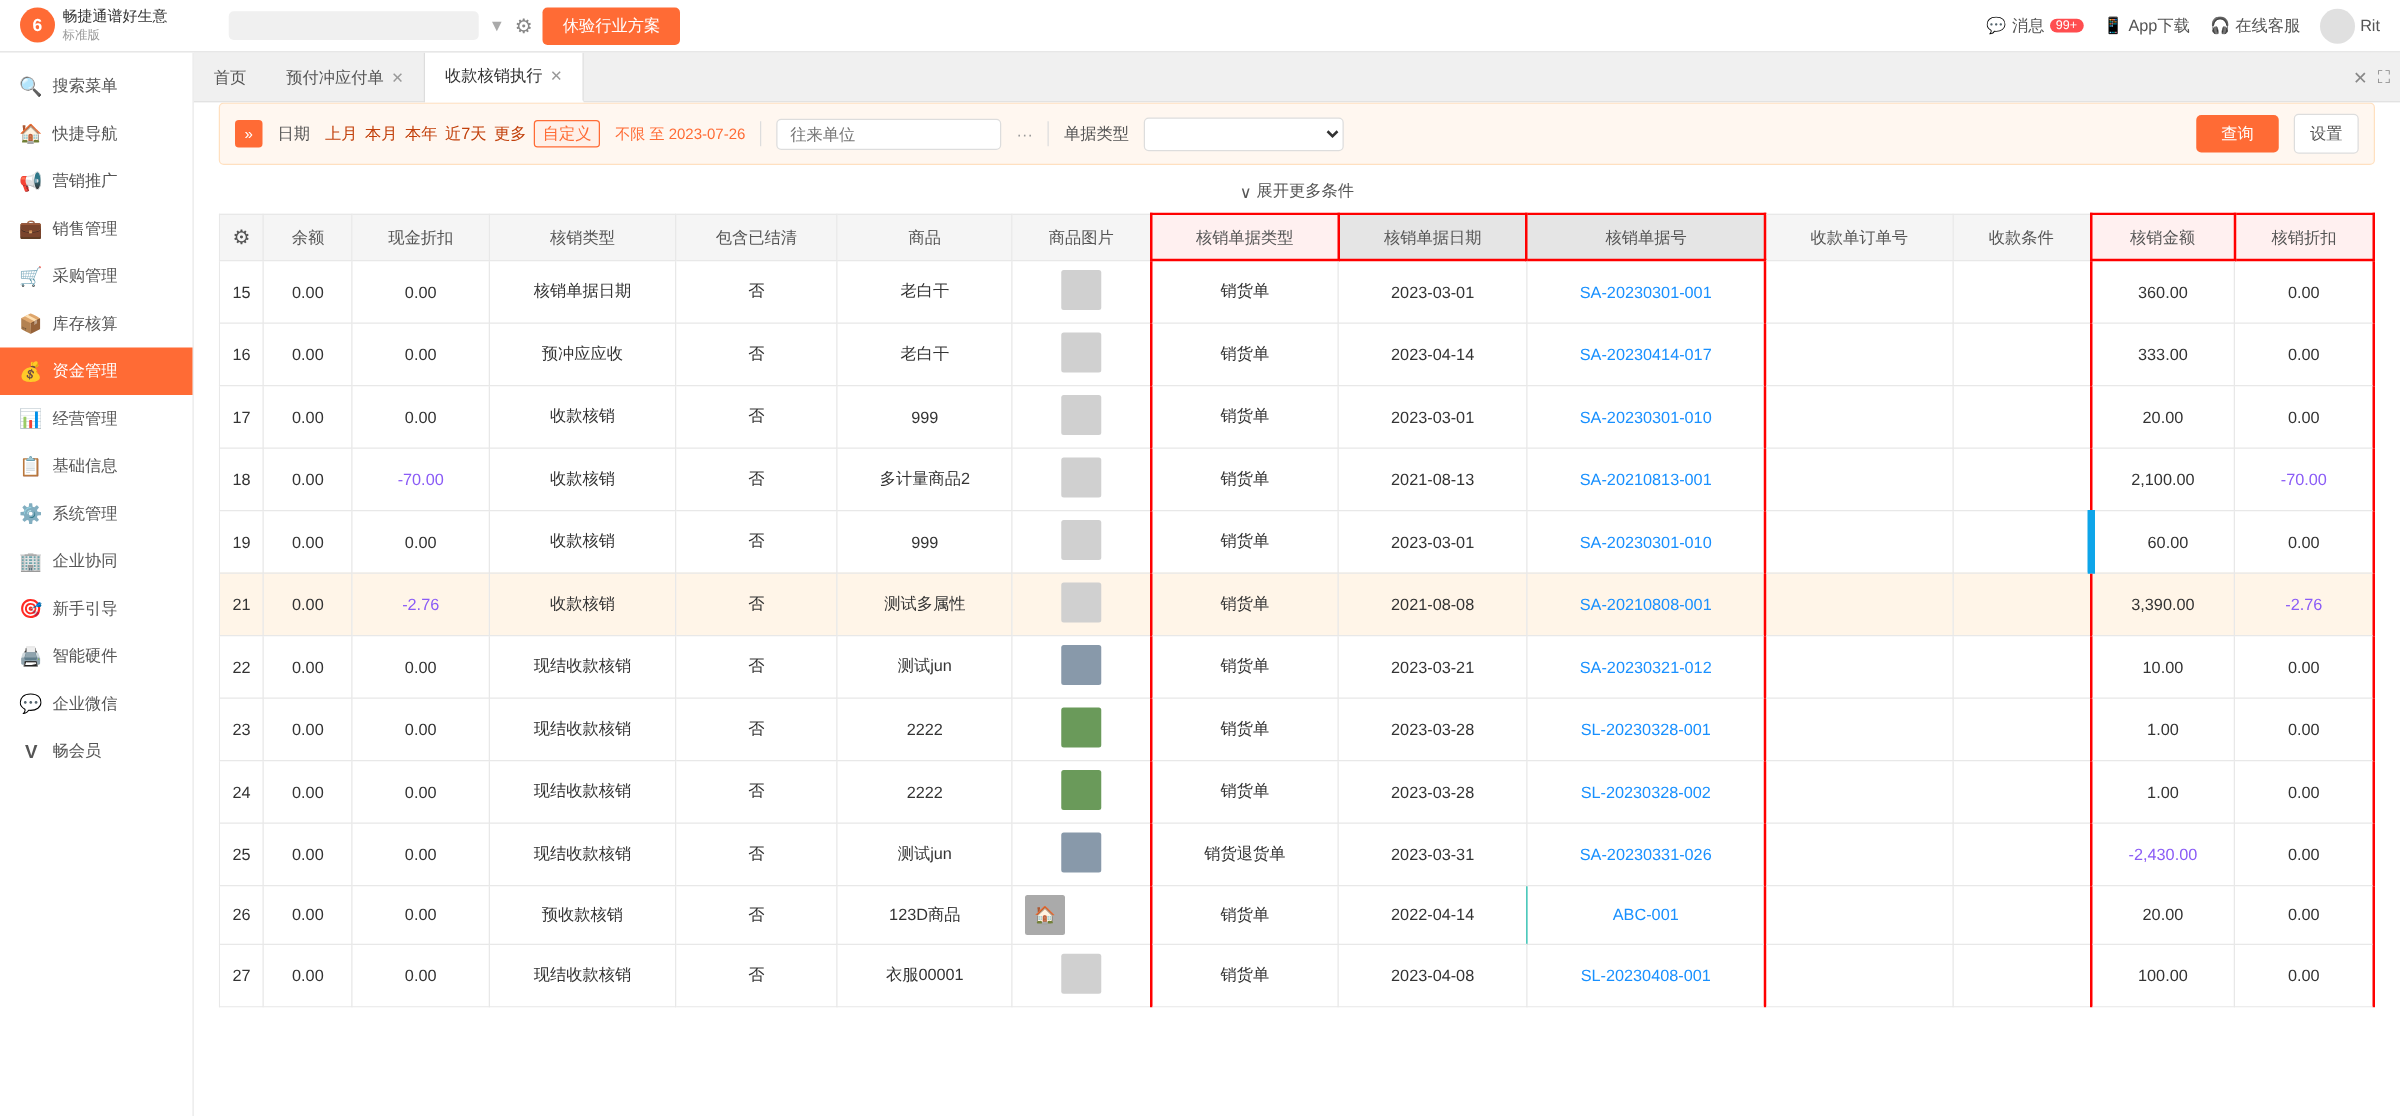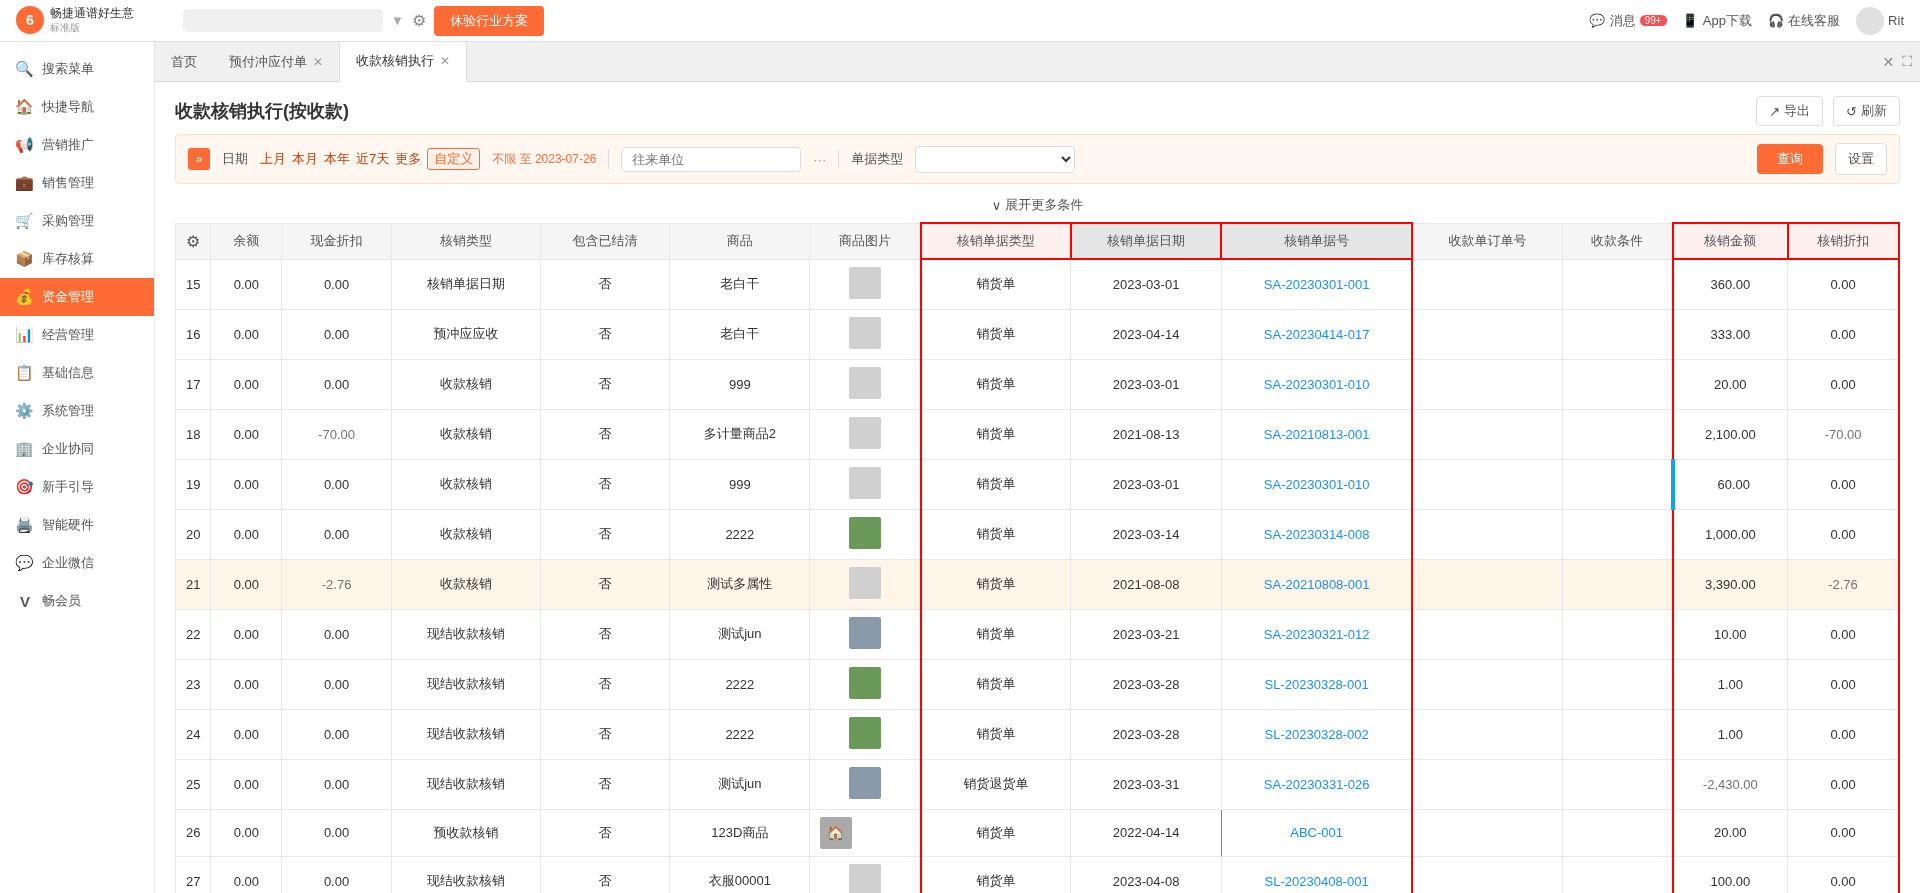--- a/index.html
+++ b/index.html
@@ -62,21 +62,21 @@
     .expand-more { display: flex; align-items: center; justify-content: center; padding: 4px 0; margin: 0 20px 4px; }
     .expand-btn { background: none; border: none; color: #555; font-size: 13px; cursor: pointer; display: flex; align-items: center; gap: 4px; }
 
     
     .table-container { margin: 0 20px; overflow-x: auto; }
     table { width: 100%; border-collapse: collapse; font-size: 13px; }
     th { background: #f5f5f5; padding: 8px 10px; text-align: center; border: 1px solid #e8e8e8; color: #555; font-weight: 500; white-space: nowrap; }
     td { padding: 7px 10px; text-align: center; border: 1px solid #e8e8e8; color: #333; white-space: nowrap; }
     tr.highlighted td { background: #fff5e8; }
     .link-cell { color: #1890ff; cursor: pointer; text-decoration: none; }
-    .negative { color: #737373; }
+    .negative { color: #8b5cf6; }
     .col-settings { width: 30px; }
 
     
     ::-webkit-scrollbar { width: 6px; height: 6px; }
     ::-webkit-scrollbar-track { background: #f0f0f0; }
     ::-webkit-scrollbar-thumb { background: #ccc; border-radius: 3px; }
 
     .settings-icon { font-size: 16px; cursor: pointer; }
   </style>
 </head>
@@ -197,33 +197,20 @@
           <span class="tab-close">✕</span>
         </div>
         <div class="tab-bar-actions">
           <span style="font-size:14px; color:#888; cursor:pointer;">✕</span>
           <span style="font-size:14px; color:#888; cursor:pointer;">⛶</span>
         </div>
       </div>
 
       <div class="page-content">
 
-        <div class="page-header">
-          <div class="page-title">收款核销执行(按收款)</div>
-          <div class="header-actions">
-            <button class="btn-export">
-              <span>↗</span>
-              <span>导出</span>
-            </button>
-            <button class="btn-refresh">
-              <span>↺</span>
-              <span>刷新</span>
-            </button>
-          </div>
-        </div>
 
         <div class="filter-bar">
           <button class="filter-arrow">»</button>
           <span class="filter-label">日期</span>
           <div class="filter-date-options">
             <span class="date-option">上月</span>
             <span class="date-option">本月</span>
             <span class="date-option">本年</span>
             <span class="date-option">近7天</span>
             <span class="date-option">更多</span>
@@ -344,37 +331,21 @@
     <td class="">0.00</td>
     <td>收款核销</td>
     <td>否</td>
     <td>999</td>
     <td><span style="display:inline-block;width:32px;height:32px;background:#d0d0d0;border-radius:2px;"></span></td>
     <td style="border-left:2px solid #ff0000; border-right:1px solid #e8e8e8;">销货单</td>
     <td style="border-right:1px solid #e8e8e8;">2023-03-01</td>
     <td style="border-right:2px solid #ff0000;"><a class="link-cell">SA-20230301-010</a></td>
     <td></td>
     <td></td>
-    <td class="" style="border-left:4px solid #0ea5e9; border-right:1px solid #e8e8e8;padding-left:16px;">60.00</td>
-    <td class="" style="border-right:2px solid #ff0000;">0.00</td>
-  </tr>
-                <tr>
-    <td>20</td>
-    <td>0.00</td>
-    <td class="">0.00</td>
-    <td>收款核销</td>
-    <td>否</td>
-    <td>2222</td>
-    <td><span style="display:inline-block;width:32px;height:32px;background:#6a9a5a;border-radius:2px;"></span></td>
-    <td style="border-left:2px solid #ff0000; border-right:1px solid #e8e8e8;">销货单</td>
-    <td style="border-right:1px solid #e8e8e8;">2023-03-14</td>
-    <td style="border-right:2px solid #ff0000;"><a class="link-cell">SA-20230314-008</a></td>
-    <td></td>
-    <td></td>
-    <td class="" style="border-left:2px solid #ff0000; border-right:1px solid #e8e8e8;">1,000.00</td>
+    <td class="" style="border-left:6px solid #0ea5e9; border-right:1px solid #e8e8e8;padding-left:16px;">60.00</td>
     <td class="" style="border-right:2px solid #ff0000;">0.00</td>
   </tr>
                 <tr class="highlighted">
     <td>21</td>
     <td>0.00</td>
     <td class="negative">-2.76</td>
     <td>收款核销</td>
     <td>否</td>
     <td>测试多属性</td>
     <td><span style="display:inline-block;width:32px;height:32px;background:#d0d0d0;border-radius:2px;"></span></td>

